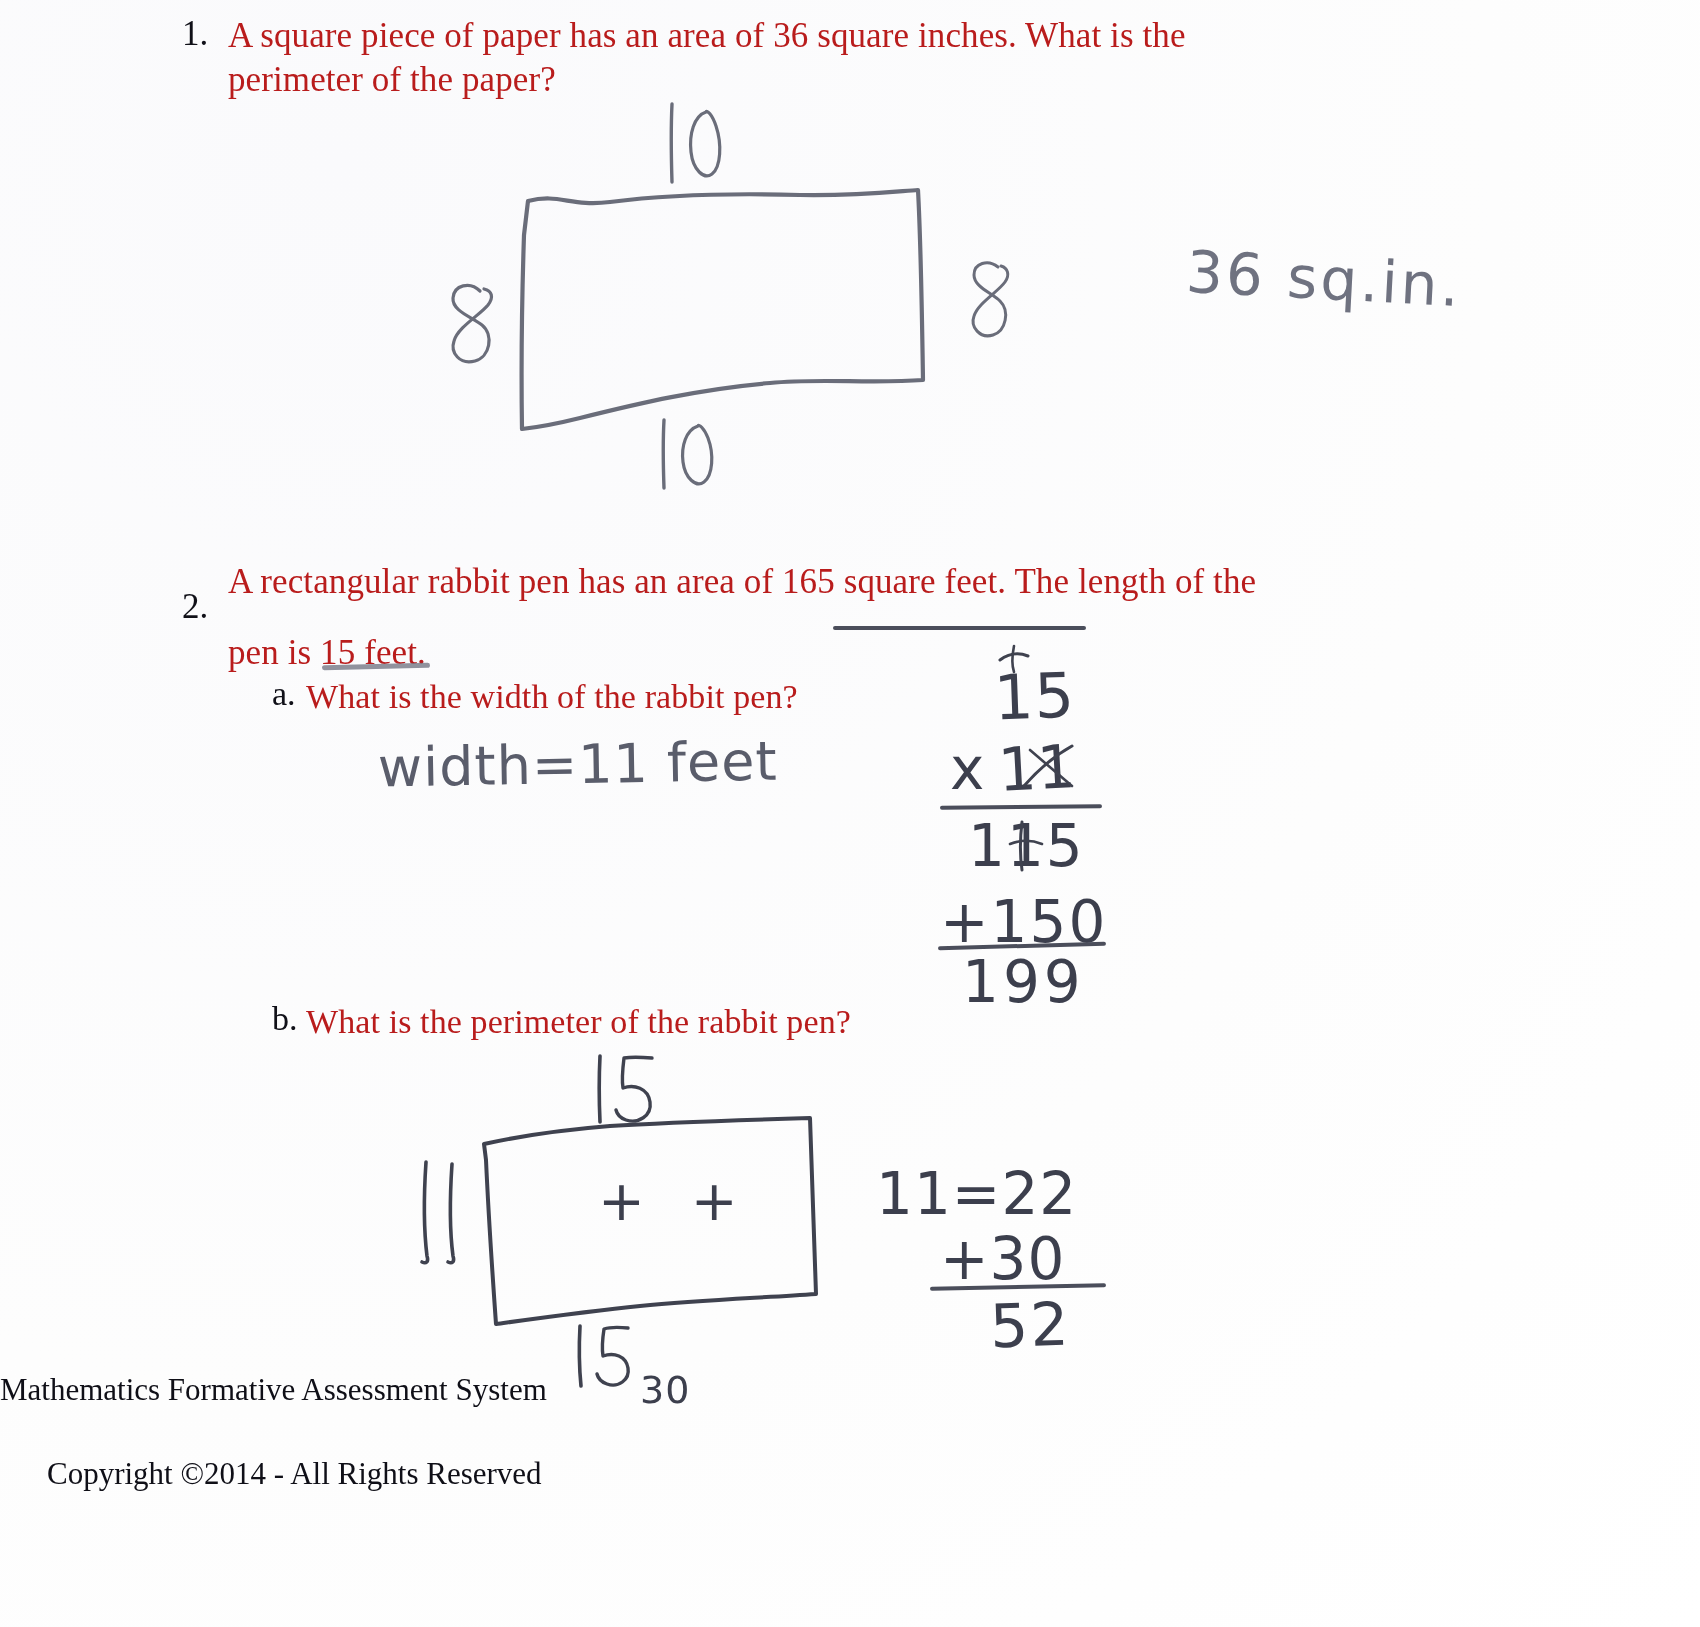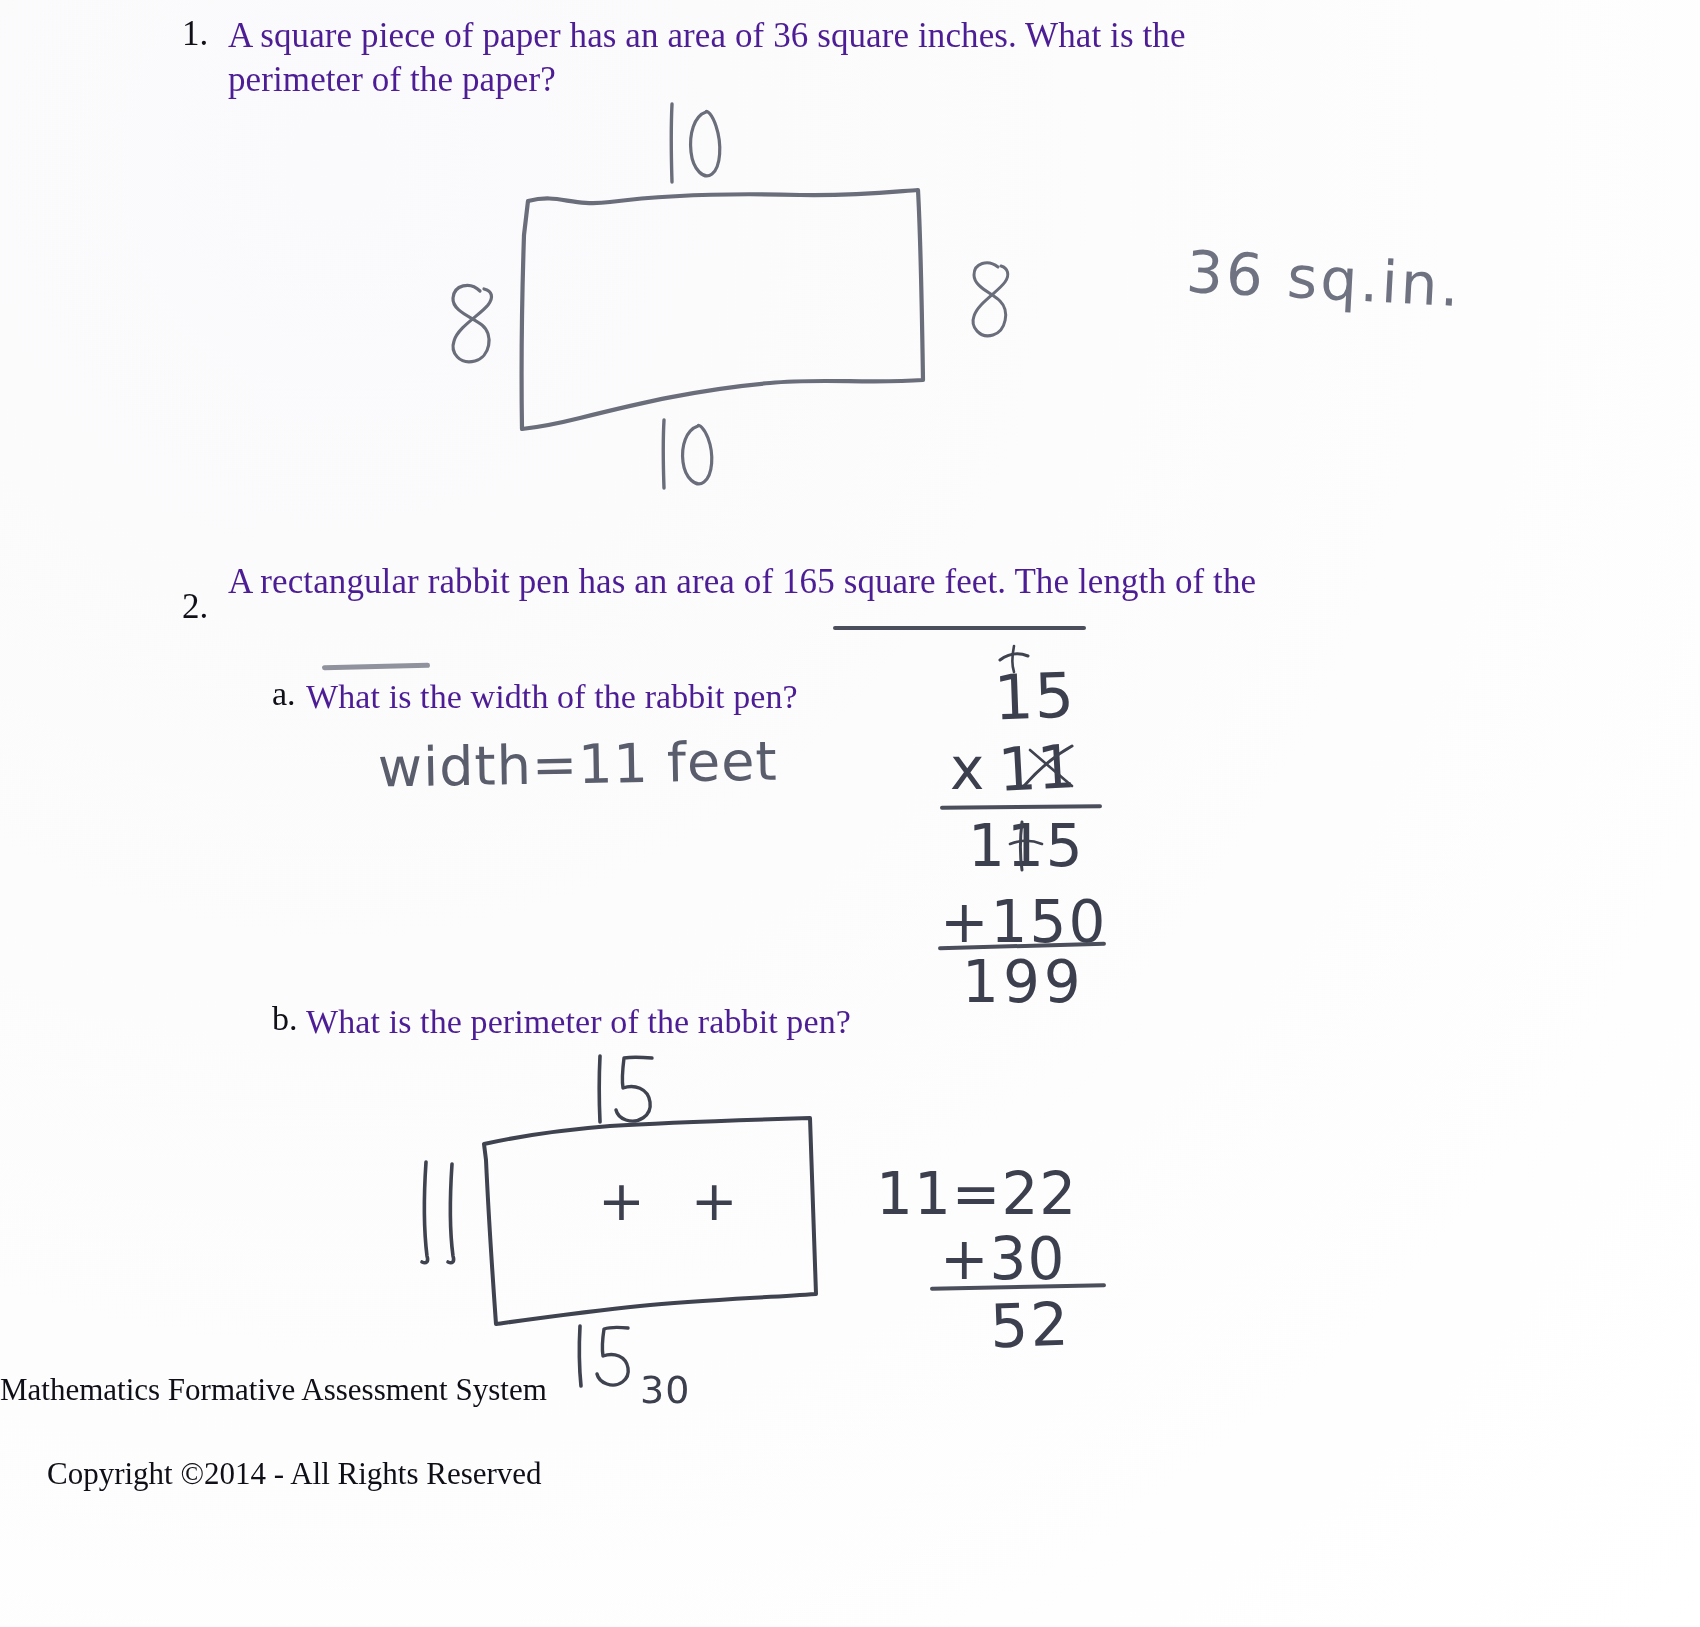--- a/index.html
+++ b/index.html
@@ -25,21 +25,21 @@
     background:
       radial-gradient(ellipse at 20% 10%, rgba(250,250,252,1) 0%, rgba(253,253,253,1) 60%, rgba(255,255,255,1) 100%);
     pointer-events: none;
   }
 
   .qtext {
     position: absolute;
     font-family: "Liberation Serif", serif;
     font-size: 35px;
     line-height: 1.28;
-    color: #4c1d95;
+    color: #b91c1c;
     letter-spacing: 0.1px;
   }
   .qnum {
     position: absolute;
     font-family: "Liberation Serif", serif;
     font-size: 35px;
     color: #101018;
   }
 
   
@@ -116,20 +116,21 @@
 
   <div class="hw hw-slant-r" style="left:1186px; top:245px; font-size:58px; letter-spacing:3px; color:#6f7280;">36 sq.in.</div>
 
   <svg class="ink" style="left:652px; top:418px;" width="90" height="80" viewBox="0 0 90 80">
     <path d="M12 2 C11 20, 11 42, 12 70" stroke-width="3.4"></path>
     <path d="M46 8 C34 12, 29 28, 31 44 C33 60, 44 70, 52 64 C61 57, 62 36, 56 20 C52 10, 47 6, 46 8 Z" stroke-width="3.2"></path>
   </svg>
 
   <div class="qnum" style="left:182px; top:587px;">2.</div>
   <div class="qtext" style="left:228px; top:560px; width:1160px;">A rectangular rabbit pen has an area of 165 square feet. The length of the</div>
+  <div class="qtext" style="left:228px; top:631px; width:1160px;">pen is 15 feet.</div>
 
   <div class="pencil-rule" style="left:833px; top:626px; width:253px;"></div>
 
   <div class="pencil-underline" style="left:322px; top:664px; width:108px; transform:rotate(-1.4deg);"></div>
 
   <div class="qnum" style="left:272px; top:675px; font-size:34px;">a.</div>
   <div class="qtext" style="left:306px; top:675px; width:700px; font-size:34px;">What is the width of the rabbit pen?</div>
 
   <div class="hw" style="left:378px; top:733px; font-size:54px; letter-spacing:1px; transform:rotate(-1deg); color:#5a5d6b;">
     <span>width=11 feet</span>

